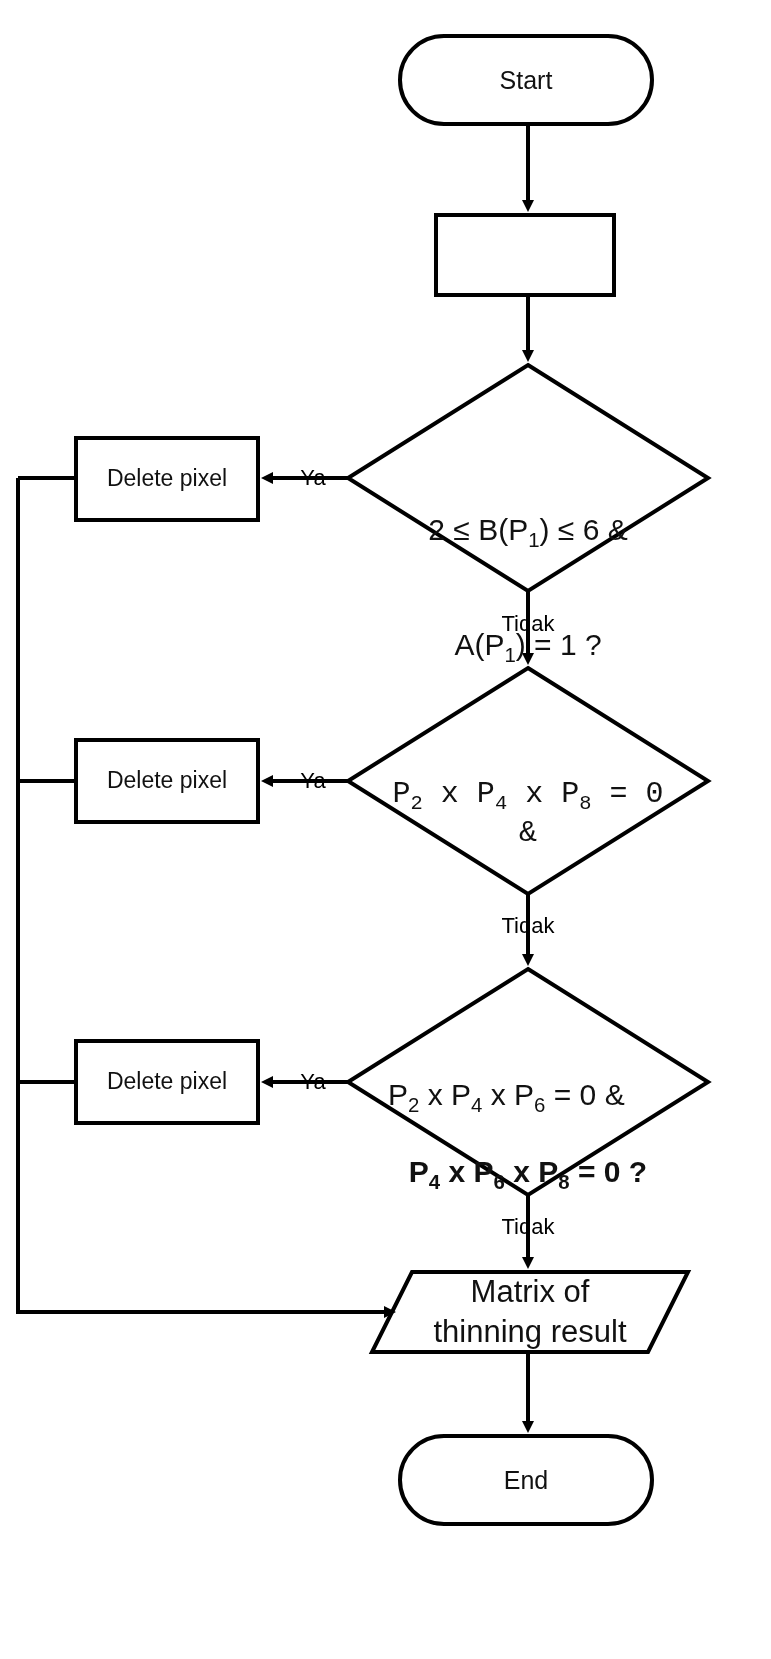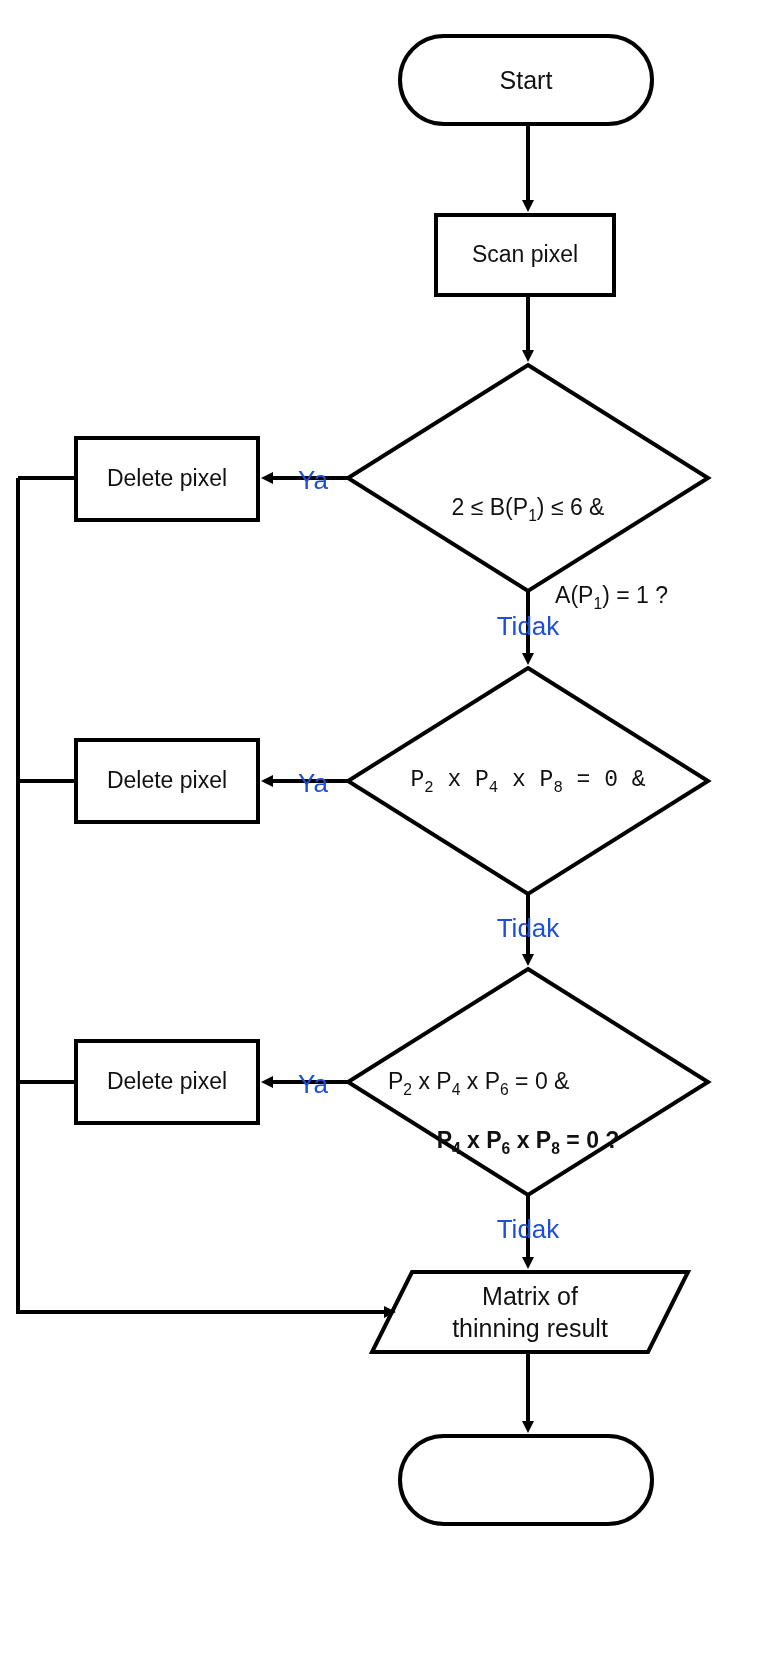--- a/index.html
+++ b/index.html
@@ -30,26 +30,26 @@
     align-items: center;
     justify-content: center;
     text-align: center;
     color: #111111;
     line-height: 1.28;
     pointer-events: none;
     white-space: pre-line;
   }
   .lbl-terminal { font-size: 25px; }
   .lbl-process  { font-size: 23px; }
-  .lbl-decision { font-size: 23px; }
-  .lbl-io       { font-size: 25px; }
+  .lbl-decision { font-size: 30px; }
+  .lbl-io       { font-size: 31px; }
   .edge-label {
     position: absolute;
-    font-size: 26px;
-    color: #1d4ed8;
+    font-size: 22px;
+    color: #000000;
     text-align: center;
   }
   .sub {
     font-size: 0.68em;
     vertical-align: sub;
     line-height: 0;
   }
 </style>
 </head>
 <body>
@@ -103,27 +103,26 @@
     <path d="M76,781 L18,781" fill="none" stroke="#000000" stroke-width="4"></path>
     <path d="M76,1082 L18,1082" fill="none" stroke="#000000" stroke-width="4"></path>
 
     <path d="M18,478 L18,1312 L386,1312" fill="none" stroke="#000000" stroke-width="4" marker-end="url(#arrowDown)"></path>
 
     <line x1="528" y1="1352" x2="528" y2="1423" stroke="#000000" stroke-width="4" marker-end="url(#arrowDown)"></line>
   </svg>
 
   <div class="node-label lbl-terminal" style="left:400px; top:36px; width:252px; height:88px;">Start</div>
 
-  <div class="node-label lbl-process" style="left:436px; top:215px; width:178px; height:80px;">Scan pixel</div>
 
   <div class="node-label lbl-decision" style="left:388px; top:434px; width:280px; height:90px; display:block;">
     <div style="text-align:center;">
       <span>2 ≤ B(P</span><span class="sub">1</span><span>) ≤  6 &amp;</span>
     </div>
-    <div style="text-align:right;">
+    <div style="text-align:center;">
       <span>A(P</span><span class="sub">1</span><span>) = 1 ?</span>
     </div>
   </div>
 
   <div class="node-label lbl-decision" style="left:388px; top:737px; width:280px; height:90px; display:block;font-family:Liberation Mono, monospace;">
     <div style="text-align:center;"><span>P</span><span class="sub">2</span><span> x P</span><span class="sub">4</span><span> x P</span><span class="sub">8</span><span> = 0 &amp;</span></div>
   </div>
 
   <div class="node-label lbl-decision" style="left:388px; top:1038px; width:280px; height:90px; display:block;">
     <div style="text-align:left;"><span>P</span><span class="sub">2</span><span> x P</span><span class="sub">4</span><span> x P</span><span class="sub">6</span><span> = 0 &amp;</span></div>
@@ -132,20 +131,21 @@
 
   <div class="node-label lbl-process" style="left:76px; top:438px; width:182px; height:82px;">Delete  pixel</div>
 
   <div class="node-label lbl-process" style="left:76px; top:740px; width:182px; height:82px;">Delete  pixel</div>
 
   <div class="node-label lbl-process" style="left:76px; top:1041px; width:182px; height:82px;">Delete  pixel</div>
 
   <div class="node-label lbl-io" style="left:400px; top:1272px; width:260px; height:80px;">Matrix of
 thinning result</div>
 
+  <div class="node-label lbl-terminal" style="left:400px; top:1436px; width:252px; height:88px;">End</div>
 
   <div class="edge-label" style="left:288px; top:465px; width:50px;">Ya</div>
   <div class="edge-label" style="left:288px; top:768px; width:50px;">Ya</div>
   <div class="edge-label" style="left:288px; top:1069px; width:50px;">Ya</div>
 
   <div class="edge-label" style="left:468px; top:611px; width:120px;">Tidak</div>
   <div class="edge-label" style="left:468px; top:913px; width:120px;">Tidak</div>
   <div class="edge-label" style="left:468px; top:1214px; width:120px;">Tidak</div>
 
 </div>

